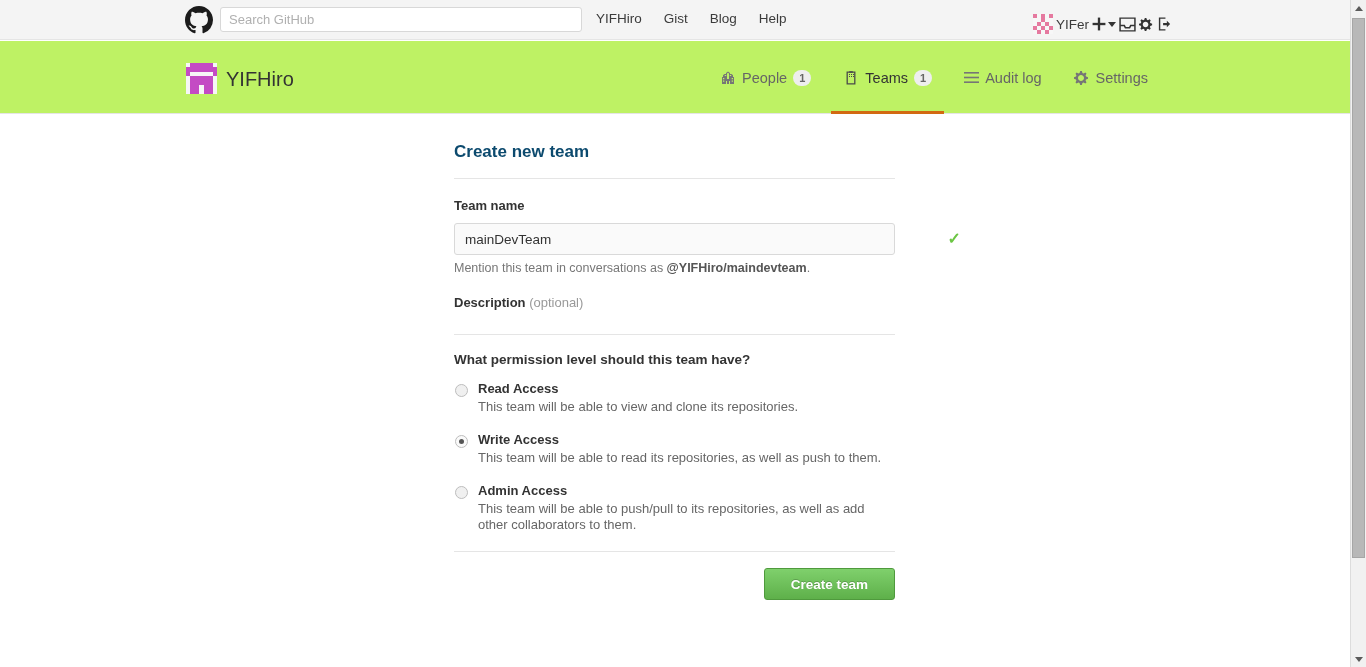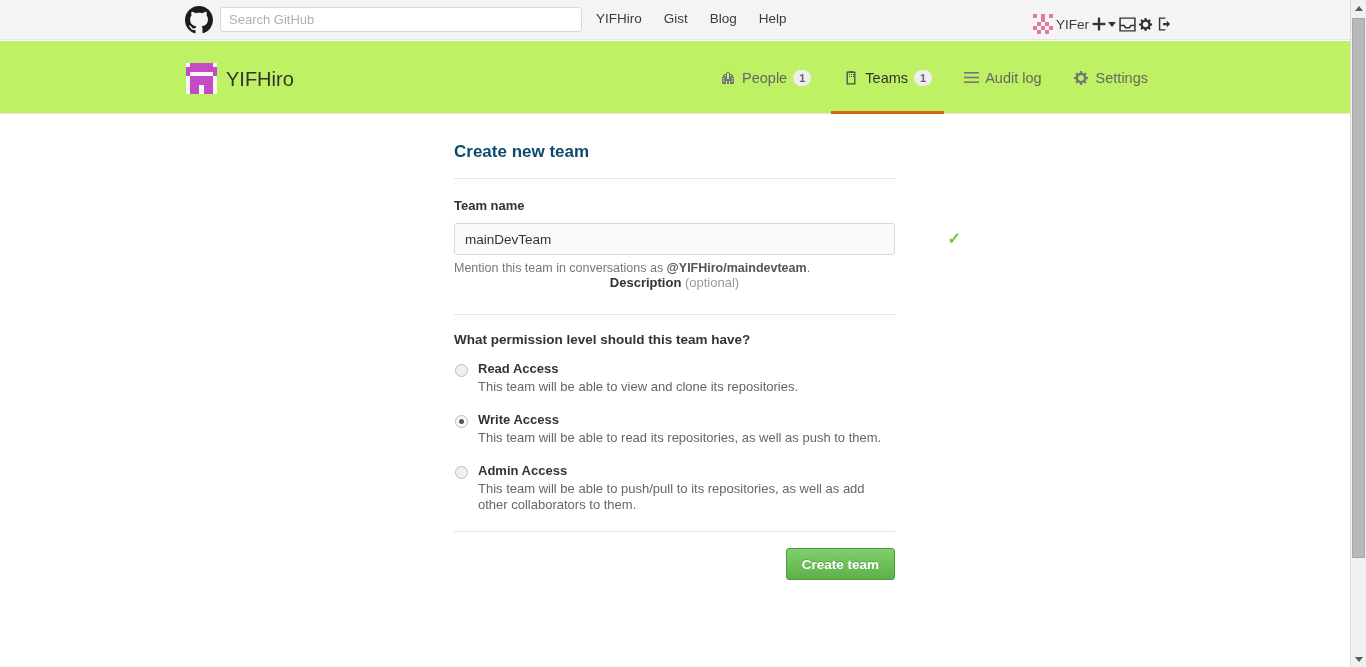--- a/index.html
+++ b/index.html
@@ -220,21 +220,21 @@
     line-height: 16px;
   }
   .footer-rule {
     height: 1px; background: #e5e5e5;
     margin: 18px 0 16px 0;
     width: 441px;
   }
   .btn-row { display: flex; justify-content: flex-end; width: 441px; }
   .btn-create {
     height: 32px;
-    padding: 0 15px;
+    padding: 0 26px;
     border: 1px solid #4f9a3d;
     border-radius: 3px;
     background: linear-gradient(#7fd06c, #5eb04a);
     color: #ffffff;
     font-family: "Liberation Sans", sans-serif;
     font-size: 13.5px;
     font-weight: bold;
     cursor: pointer;
     text-shadow: 0 -1px 0 rgba(0,0,0,0.2);
   }
@@ -428,21 +428,21 @@
     <h1 class="page-title">Create new team</h1>
     <div class="rule"></div>
 
     <div class="field-label">Team name</div>
     <div class="text-input-wrap">
       <input class="text-input" type="text" value="mainDevTeam" style="">
       <span class="check-mark">✓</span>
     </div>
     <div class="help-text"><span>Mention this team in conversations as </span><b>@YIFHiro/maindevteam</b><span>.</span></div>
 
-    <div class="field-label" style="text-align:center;"><span>Description</span>
+    <div class="field-label" style="margin-top:20px;"><span>Description</span>
       <span class="optional">(optional)</span>
     </div>
 
     <div class="section-rule"></div>
 
     <div class="question">What permission level should this team have?</div>
 
     <div class="radio-row">
       <span class="radio"></span>
       <div class="radio-label">Read Access</div>

